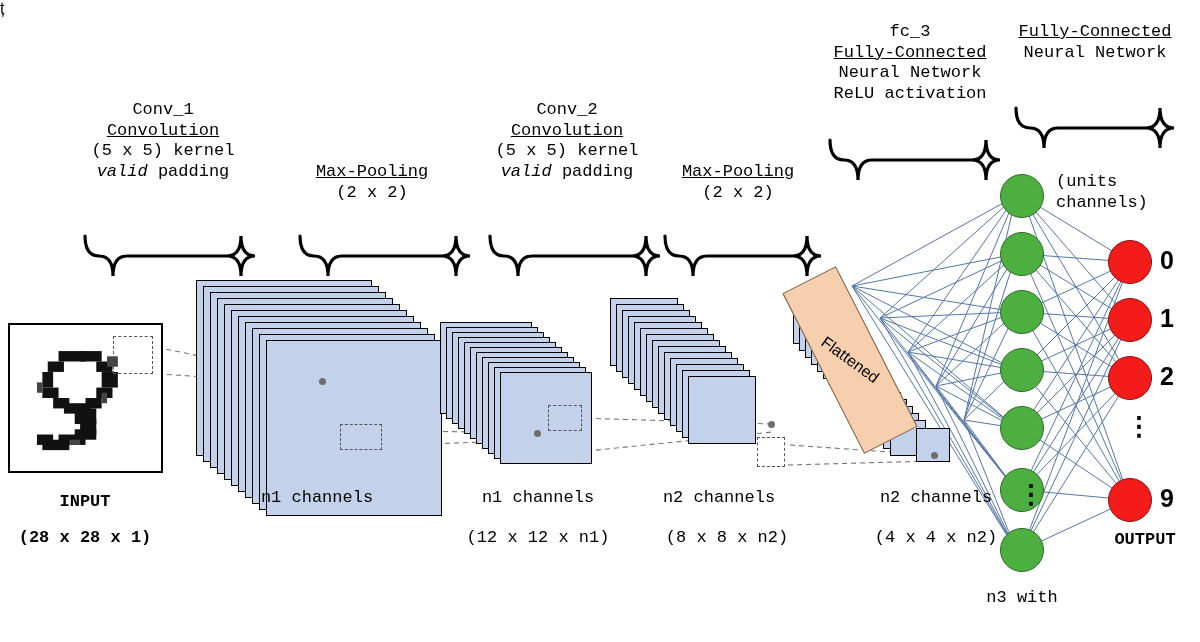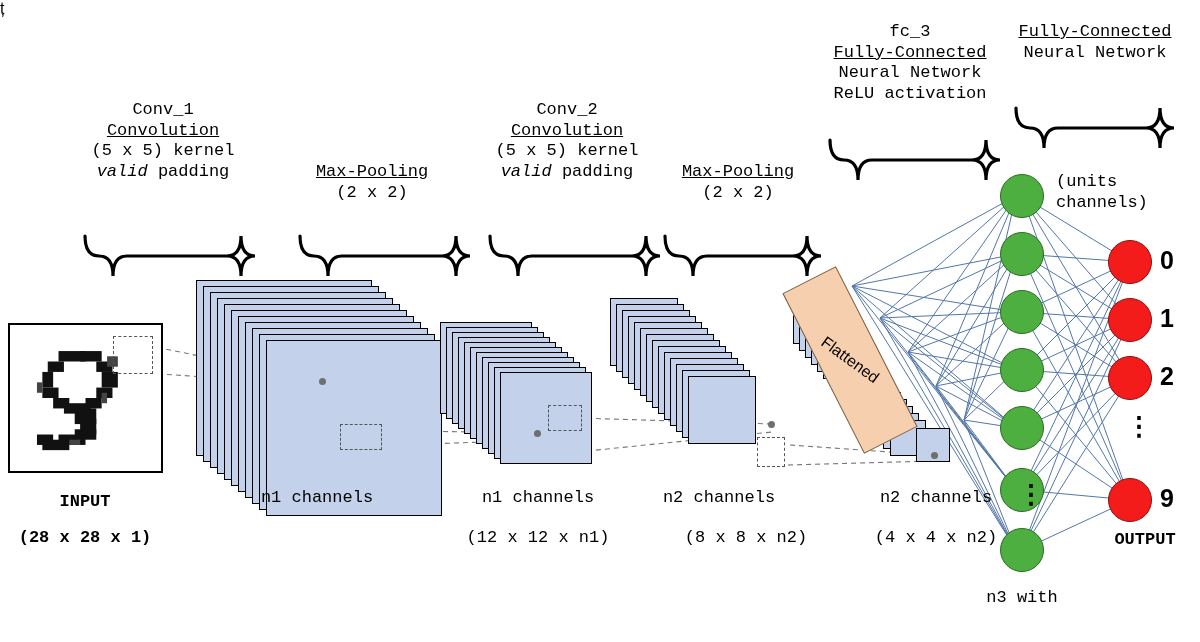--- a/index.html
+++ b/index.html
@@ -331,21 +331,21 @@
     <div class="card" style="left:658px; top:346px; width:68px; height:68px;"></div>
     <div class="card" style="left:664px; top:352px; width:68px; height:68px;"></div>
     <div class="card" style="left:670px; top:358px; width:68px; height:68px;"></div>
     <div class="card" style="left:676px; top:364px; width:68px; height:68px;"></div>
     <div class="card" style="left:682px; top:370px; width:68px; height:68px;"></div>
     <div class="card" style="left:688px; top:376px; width:68px; height:68px;"></div>
 ț  </div>
   <div class="dot" style="left:768px; top:421px;"></div>
   <div class="dashbox" style="left:757px; top:437px; width:28px; height:30px;"></div>
   <div class="abs lbl" style="left:626px; top:488px; width:186px;">n2 channels</div>
-  <div class="abs lbl" style="left:651px; top:528px; width:190px;">(8 x 8 x n2)</div>
+  <div class="abs lbl" style="left:632px; top:528px; width:190px;">(8 x 8 x n2)</div>
 
   <div class="stackwrap">
     <div class="card" style="left:793px; top:308px; width:36px; height:36px;"></div>
     <div class="card" style="left:799px; top:315px; width:36px; height:36px;"></div>
     <div class="card" style="left:805px; top:322px; width:36px; height:36px;"></div>
     <div class="card" style="left:811px; top:329px; width:36px; height:36px;"></div>
     <div class="card" style="left:817px; top:336px; width:36px; height:36px;"></div>
     <div class="card" style="left:823px; top:343px; width:36px; height:36px;"></div>
     <div class="card" style="left:829px; top:350px; width:36px; height:36px;"></div>
     <div class="card" style="left:835px; top:357px; width:36px; height:36px;"></div>

